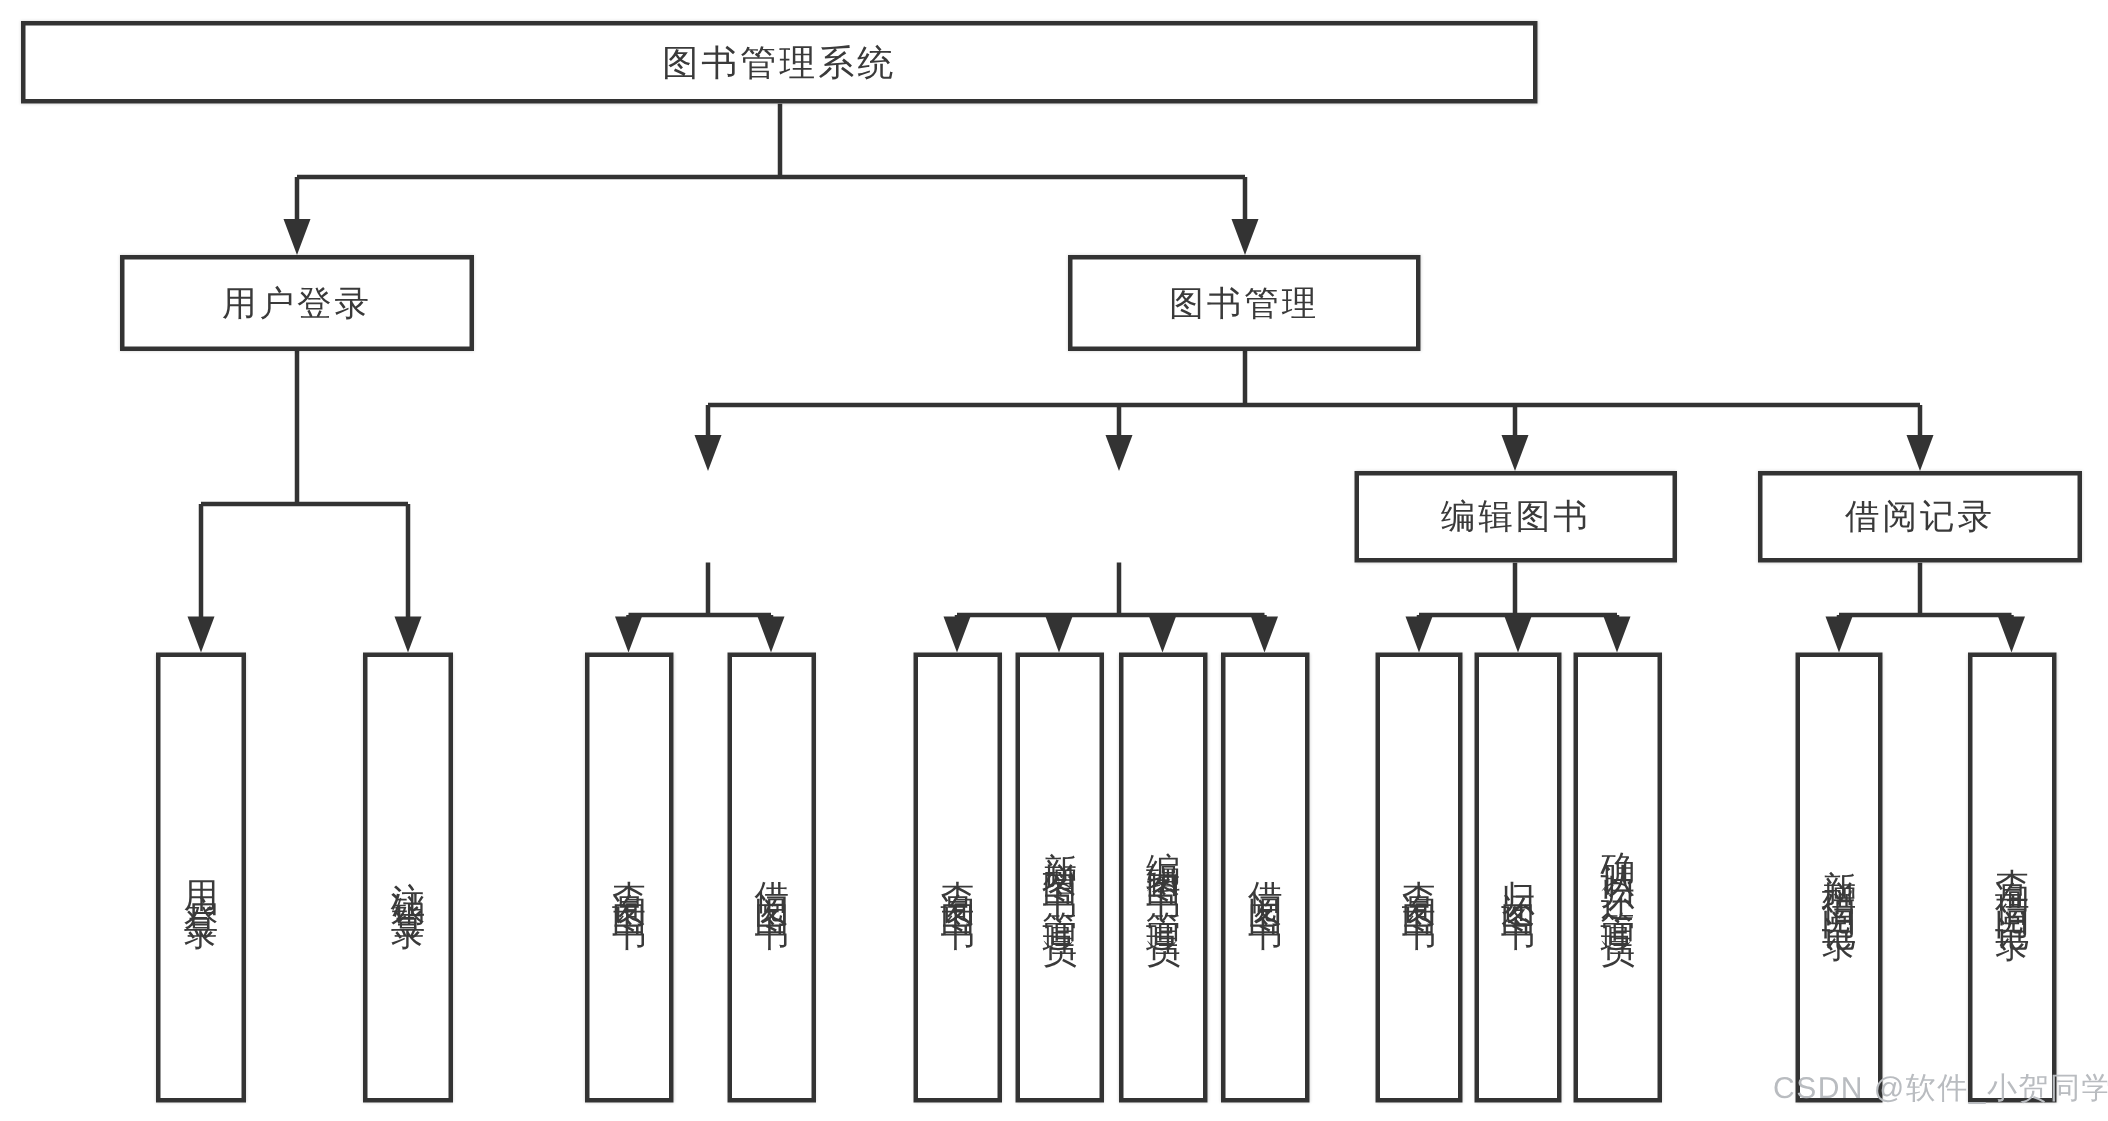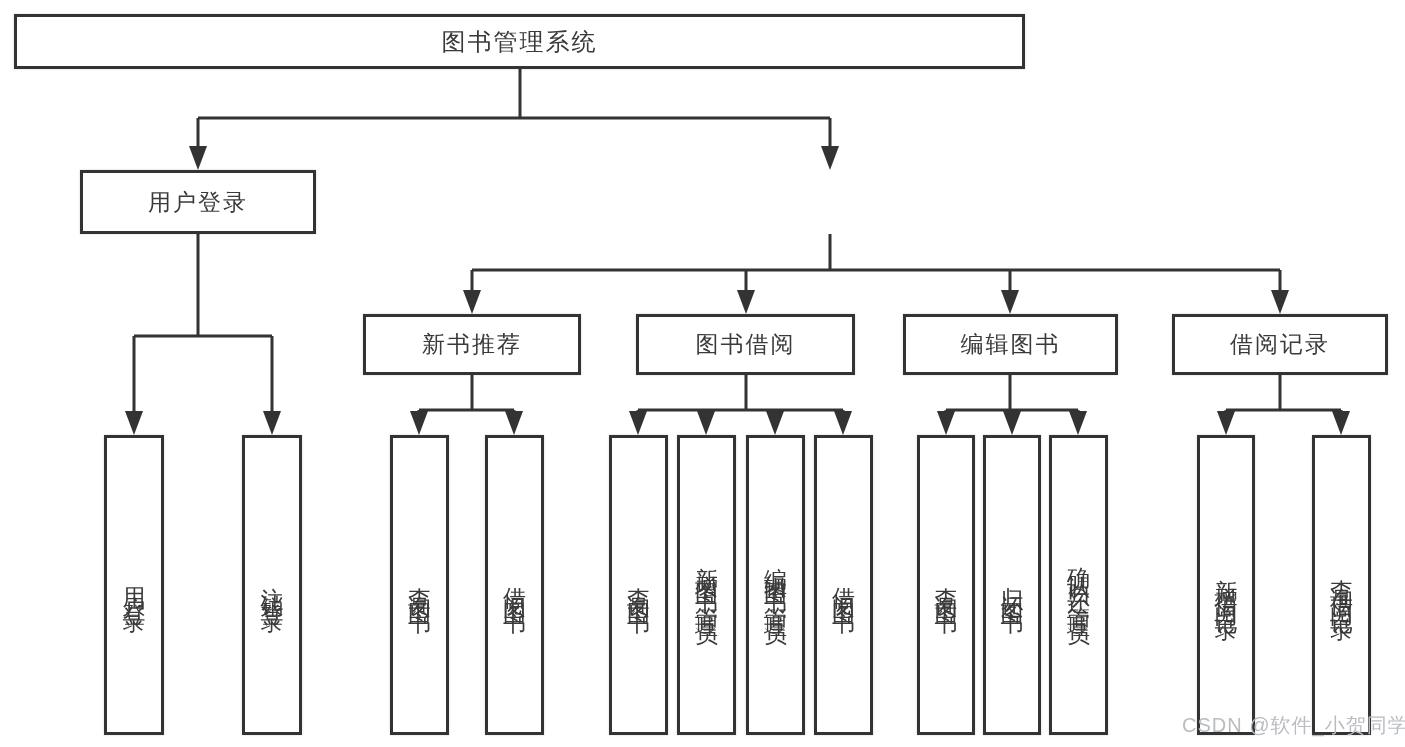--- a/index.html
+++ b/index.html
@@ -86,23 +86,22 @@
     <polygon points="946,435 937,411 955,411"></polygon>
     <polygon points="1012,435 1003,411 1021,411"></polygon>
     <polygon points="1078,435 1069,411 1087,411"></polygon>
     <polygon points="1226,435 1217,411 1235,411"></polygon>
     <polygon points="1341,435 1332,411 1350,411"></polygon>
   </svg>
 
   <div class="box h rootbox" style="left:14px;top:14px;width:1011px;height:55px">图书管理系统</div>
 
   <div class="box h" style="left:80px;top:170px;width:236px;height:64px">用户登录</div>
+  <div class="box h" style="left:712px;top:170px;width:235px;height:64px">图书管理</div>
 
-  <div class="box h" style="left:363px;top:314px;width:218px;height:61px">新书推荐</div>
-  <div class="box h" style="left:636px;top:314px;width:219px;height:61px">图书借阅</div>
   <div class="box h" style="left:903px;top:314px;width:215px;height:61px">编辑图书</div>
   <div class="box h" style="left:1172px;top:314px;width:216px;height:61px">借阅记录</div>
 
   <div class="box v" style="left:104px;top:435px;width:60px;height:300px">用户登录</div>
   <div class="box v" style="left:242px;top:435px;width:60px;height:300px">注销登录</div>
 
   <div class="box v" style="left:390px;top:435px;width:59px;height:300px">查询图书</div>
   <div class="box v" style="left:485px;top:435px;width:59px;height:300px">借阅图书</div>
 
   <div class="box v" style="left:609px;top:435px;width:59px;height:300px">查询图书</div>

